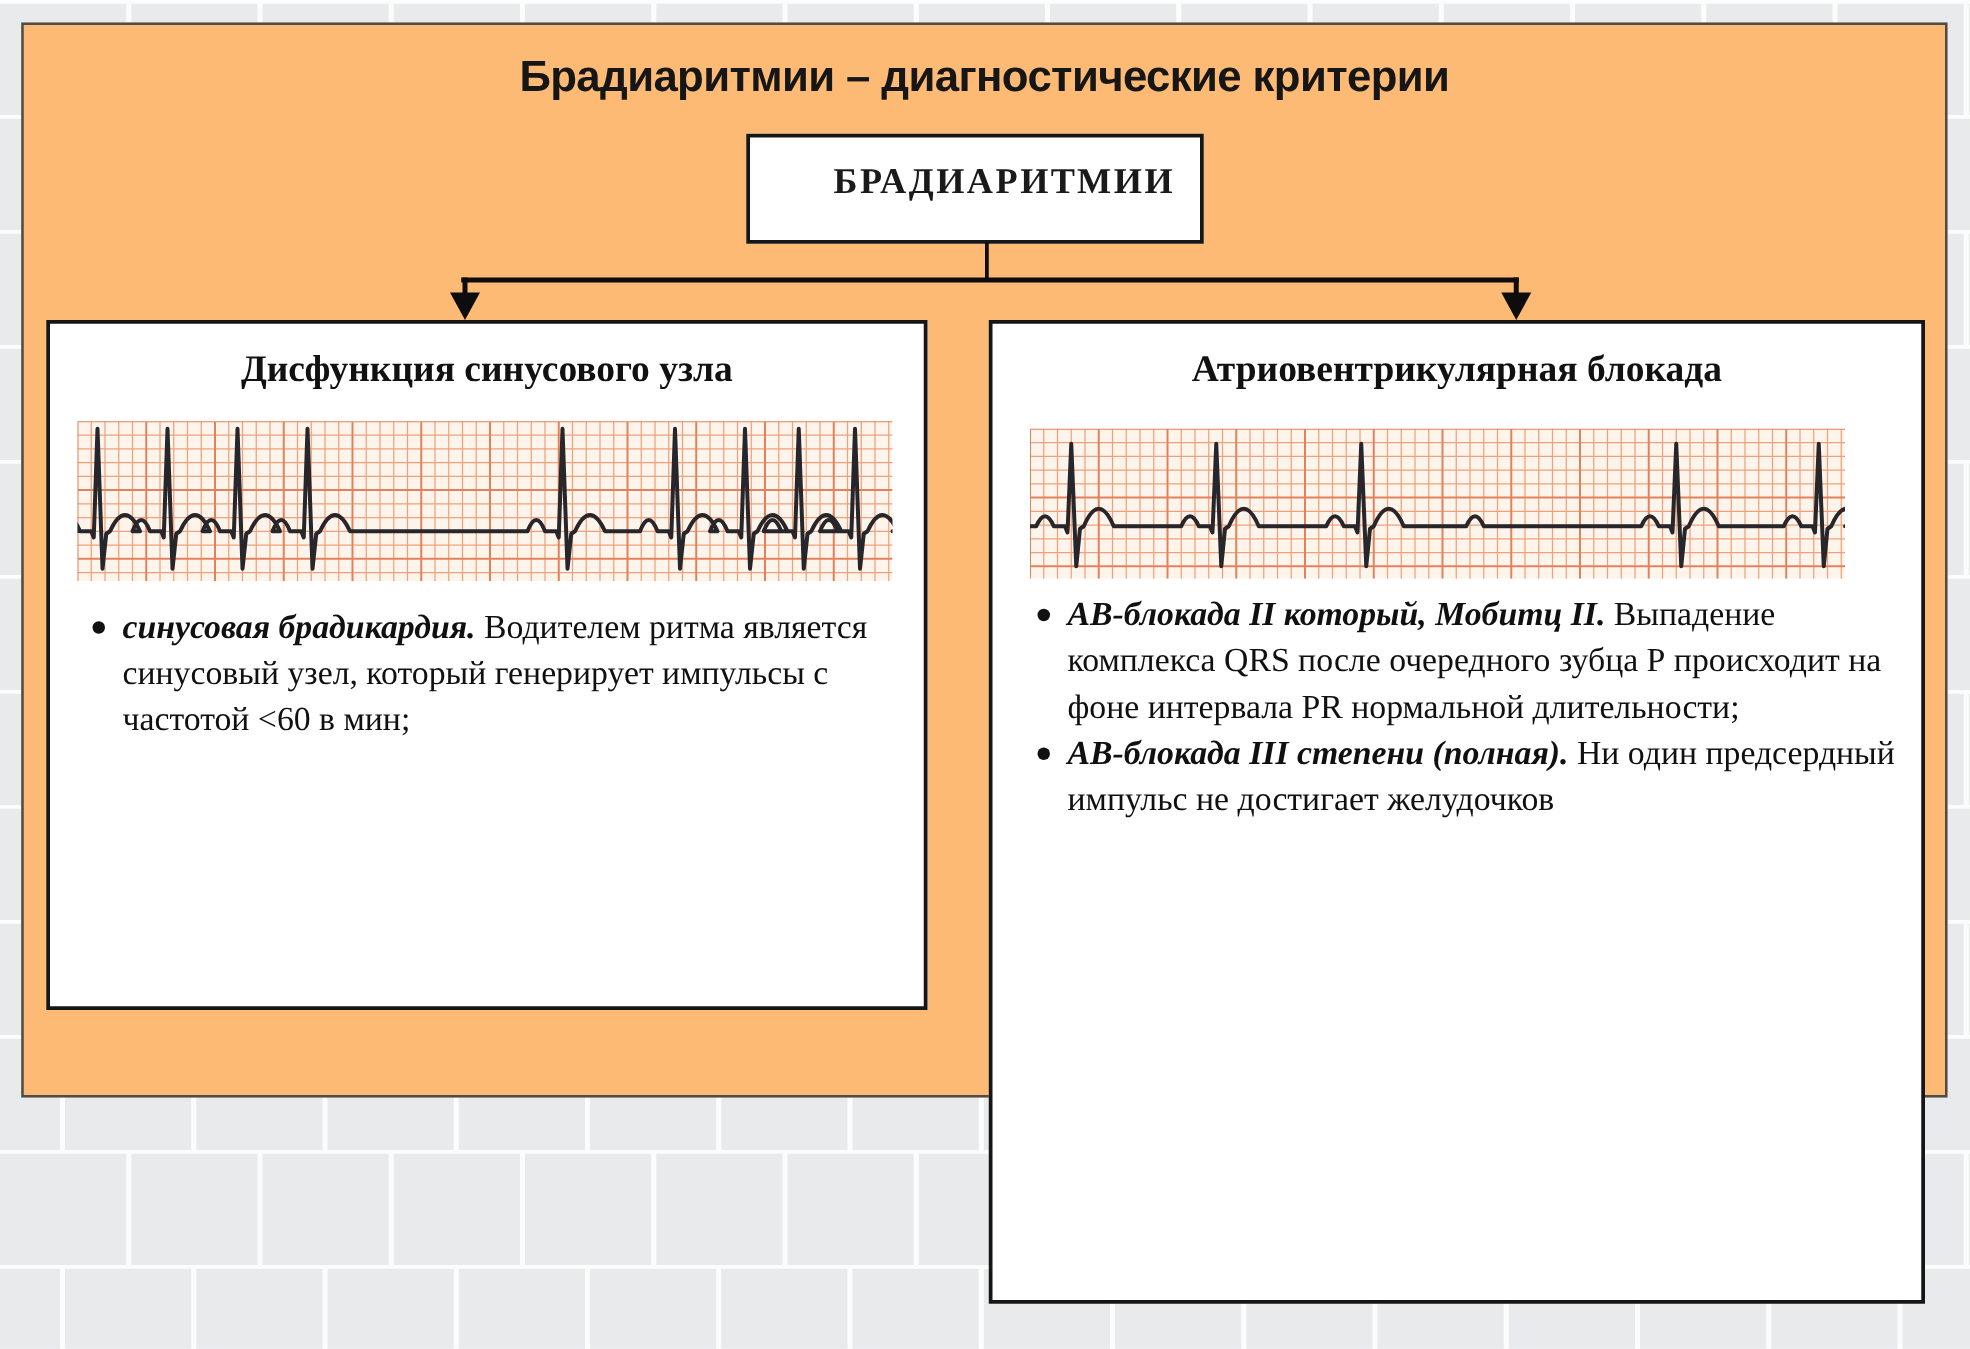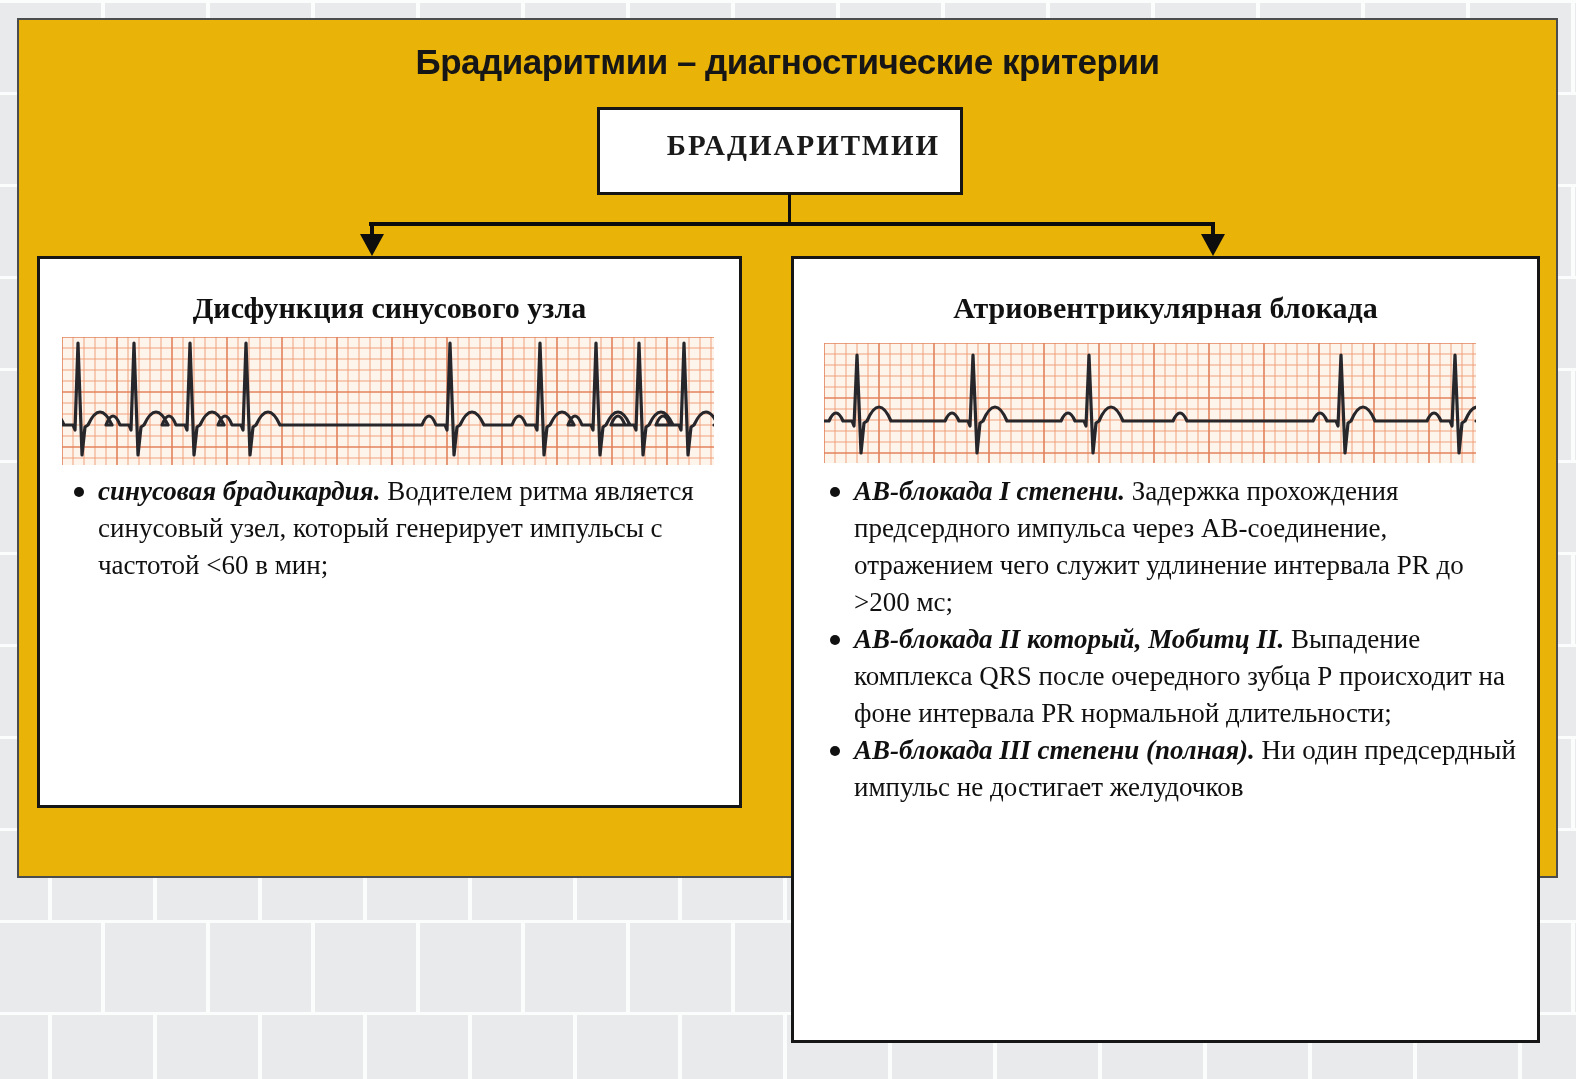--- a/index.html
+++ b/index.html
@@ -6,46 +6,46 @@
   body{background:#fbfcfc;font-family:"Liberation Serif","DejaVu Serif",serif;}
   .stage{position:relative;width:1576px;height:1079px;overflow:hidden;background:#fbfcfc;}
 
   
   #tiles{position:absolute;inset:0;display:flex;flex-direction:column;gap:3px;padding-top:3px;background:#fbfcfc;}
   .tile-row{display:flex;gap:4px;height:89px;flex:none;}
   .tile{width:101px;flex:none;background:#e9eaec;}
 
   
   .card{position:absolute;left:17px;top:18px;width:1541px;height:860px;box-sizing:border-box;
-        background:#eab308;border:2px solid #4a4c4e;}
+        background:#fdba74;border:2px solid #4a4c4e;}
 
   .title{position:absolute;left:0;right:0;top:22px;margin:0;text-align:center;
          font-family:"Liberation Sans","DejaVu Sans",sans-serif;font-weight:700;
          font-size:35px;letter-spacing:-0.5px;color:#161616;}
 
   .rootbox{position:absolute;left:578px;top:87px;width:366px;height:88px;box-sizing:border-box;
            border:3px solid #161616;background:#fff;display:flex;align-items:center;justify-content:center;}
   .rootbox span{font-weight:700;font-size:29px;letter-spacing:2px;color:#1a1a1a;transform:translateY(-6px);margin-left:47px;}
 
   .conn{position:absolute;background:#0d0d0d;}
   .arrowhead{position:absolute;width:0;height:0;border-left:12px solid transparent;
              border-right:12px solid transparent;border-top:22px solid #0d0d0d;}
 
   .panel{position:absolute;box-sizing:border-box;border:3px solid #161616;background:#fff;}
   .panel-left{left:18px;top:236px;width:705px;height:552px;}
   .panel-right{left:772px;top:236px;width:749px;height:787px;}
-  .panel h2{position:absolute;left:0;right:0;top:14px;margin:18px;text-align:center;
+  .panel h2{position:absolute;left:0;right:0;top:14px;margin:6px;text-align:center;
             font-size:30px;font-weight:700;color:#111;}
 
   .ecg{position:absolute;display:block;}
   .ecg-left{left:22px;top:78px;width:652px;height:128px;}
   .ecg-right{left:30px;top:84px;width:652px;height:120px;}
 
   ul.bullets{position:absolute;margin:0;padding:0;list-style:none;font-size:27px;line-height:37px;color:#101010;}
-  .panel-left ul.bullets{left:28px;right:16px;top:214px;}
+  .panel-left ul.bullets{left:28px;right:16px;top:224px;}
   .panel-right ul.bullets{left:30px;right:20px;top:214px;}
   ul.bullets li{position:relative;padding-left:30px;}
   .dot{position:absolute;left:6px;top:14px;width:10px;height:10px;border-radius:50%;background:#111;}
   .lead{font-weight:700;font-style:italic;}
   .note{font-style:italic;}
 </style>
 </head>
 <body>
 
 <div class="stage">
@@ -297,19 +297,18 @@
 
     <section class="panel panel-right">
       <h2>Атриовентрикулярная блокада</h2>
       <svg id="ecg-right" class="ecg ecg-right" viewBox="0 0 652 120" preserveAspectRatio="none">
           <rect x="0" y="0" width="652" height="120" fill="#fdf4ec"></rect>
           <path d="M11 0V120M22 0V120M33 0V120M44 0V120M66 0V120M77 0V120M88 0V120M99 0V120M121 0V120M132 0V120M143 0V120M154 0V120M176 0V120M187 0V120M198 0V120M209 0V120M231 0V120M242 0V120M253 0V120M264 0V120M286 0V120M297 0V120M308 0V120M319 0V120M341 0V120M352 0V120M363 0V120M374 0V120M396 0V120M407 0V120M418 0V120M429 0V120M451 0V120M462 0V120M473 0V120M484 0V120M506 0V120M517 0V120M528 0V120M539 0V120M561 0V120M572 0V120M583 0V120M594 0V120M616 0V120M627 0V120M638 0V120M649 0V120M0 11H652M0 22H652M0 33H652M0 44H652M0 66H652M0 77H652M0 88H652M0 99H652" stroke="#f0a07b" stroke-width="1" fill="none"></path>
           <path d="M0 0V120M55 0V120M110 0V120M165 0V120M220 0V120M275 0V120M330 0V120M385 0V120M440 0V120M495 0V120M550 0V120M605 0V120M0 0H652M0 55H652M0 110H652" stroke="#e2825c" stroke-width="1.6" fill="none"></path>
           <path d="M0 78L5 78Q12 62 19 78L28 78L30 83L33 12L37 110L40 80L43 78Q55 50 67 78L121 78Q128 62 135 78L144 78L146 83L149 12L153 110L156 80L159 78Q171 50 183 78L237 78Q244 62 251 78L260 78L262 83L265 12L269 110L272 80L275 78Q287 50 299 78L349 78Q356 62 363 78L489 78Q496 62 503 78L512 78L514 83L517 12L521 110L524 80L527 78Q539 50 551 78L603 78Q610 62 617 78L626 78L628 83L631 12L635 110L638 80L641 78Q653 50 665 78L652 78" stroke="#26262b" stroke-width="3.2" fill="none" stroke-linejoin="round" stroke-linecap="round"></path>
         </svg>
       <ul id="list-right" class="bullets">
-          <li><span class="dot"></span><span class="lead">АВ-блокада I степени.</span><span class="rest"> Задержка прохождения предсердного импульса через АВ-соединение, отражением чего служит удлинение интервала PR до &gt;200 мс;</span></li>
           <li><span class="dot"></span><span class="lead">АВ-блокада II который, Мобитц II.</span><span class="rest"> Выпадение комплекса QRS после очередного зубца Р происходит на фоне интервала PR нормальной длительности;</span></li>
           <li><span class="dot"></span><span class="lead">АВ-блокада III степени (полная).</span><span class="rest"> Ни один предсердный импульс не достигает желудочков</span></li>
         </ul>
     </section>
   </div>
 </div>
 
 </body></html>

